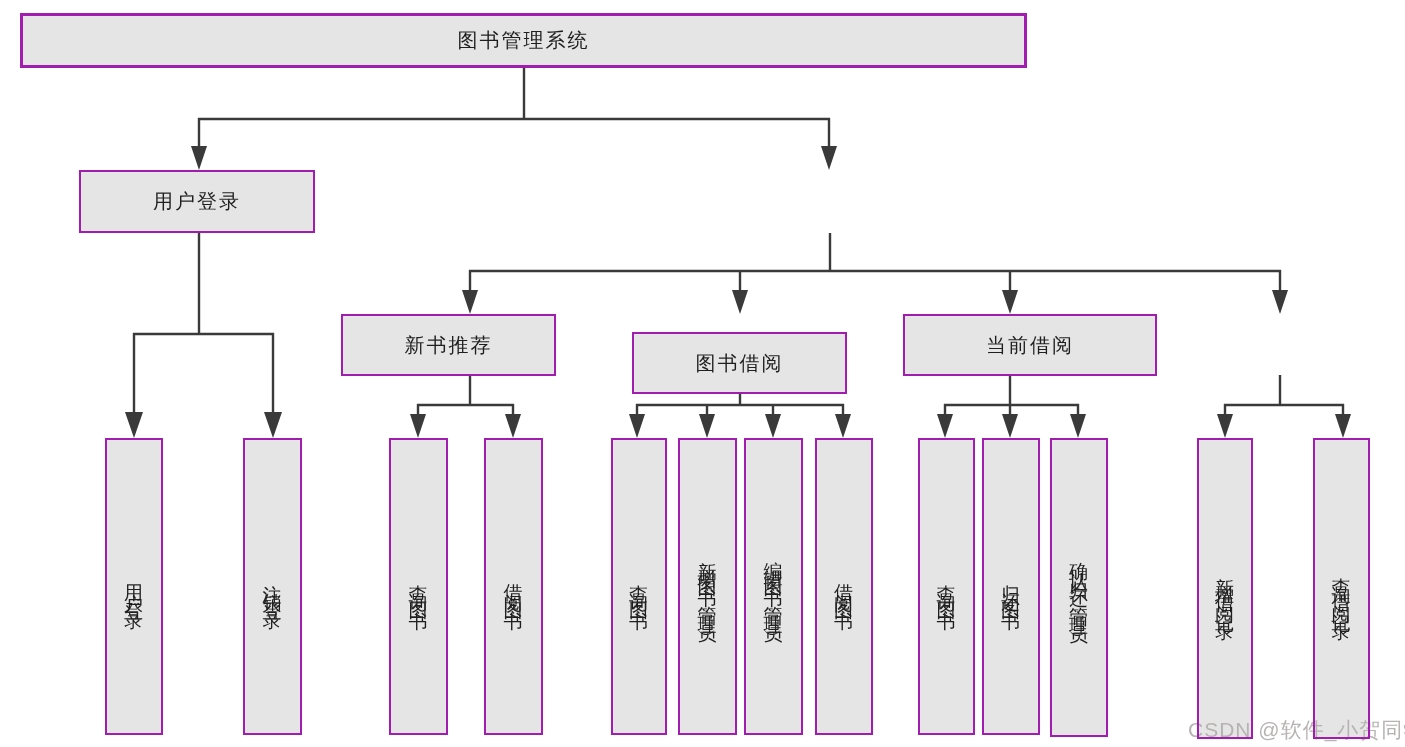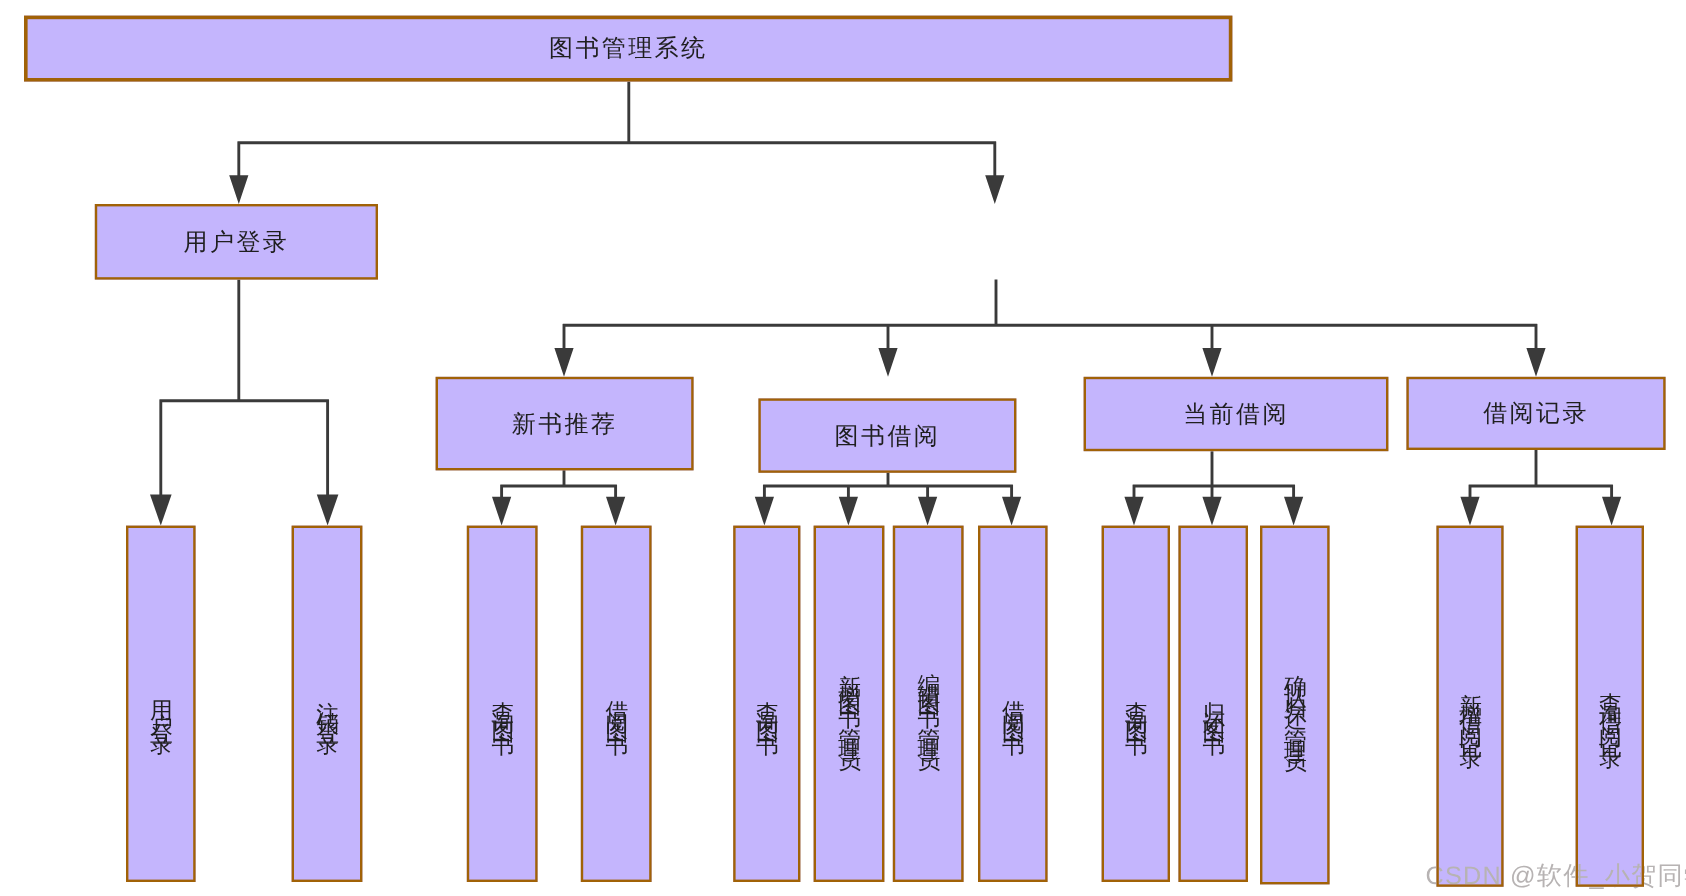--- a/index.html
+++ b/index.html
@@ -13,22 +13,22 @@
   }
   .wires {
     position: absolute;
     left: 0; top: 0;
     width: 1405px; height: 747px;
     pointer-events: none;
   }
   .box {
     position: absolute;
     box-sizing: border-box;
-    background: #c4b5fd;
-    border: 2px solid #a16207;
+    background: #e5e5e5;
+    border: 2px solid #a21caf;
     display: flex;
     align-items: center;
     justify-content: center;
     color: #1f1f1f;
     z-index: 2;
   }
   .rootbox { border-width: 3px; }
   .hbox .lbl {
     font-size: 20px;
     letter-spacing: 2px;
@@ -100,31 +100,28 @@
   </svg>
 
   <div class="box hbox rootbox" style="left:20px;top:13px;width:1007px;height:55px">
     <span class="lbl">图书管理系统</span>
   </div>
 
   <div class="box hbox" style="left:79px;top:170px;width:236px;height:63px">
     <span class="lbl">用户登录</span>
   </div>
 
-  <div class="box hbox" style="left:363px;top:314px;width:215px;height:78px">
+  <div class="box hbox" style="left:341px;top:314px;width:215px;height:62px">
     <span class="lbl">新书推荐</span>
   </div>
   <div class="box hbox" style="left:632px;top:332px;width:215px;height:62px">
     <span class="lbl">图书借阅</span>
   </div>
   <div class="box hbox" style="left:903px;top:314px;width:254px;height:62px">
     <span class="lbl">当前借阅</span>
-  </div>
-  <div class="box hbox" style="left:1172px;top:314px;width:216px;height:61px">
-    <span class="lbl">借阅记录</span>
   </div>
 
   <div class="box vbox" style="left:105px;top:438px;width:58px;height:297px">
     <span class="lbl">用户登录</span>
   </div>
   <div class="box vbox" style="left:243px;top:438px;width:59px;height:297px">
     <span class="lbl">注销登录</span>
   </div>
 
   <div class="box vbox" style="left:389px;top:438px;width:59px;height:297px">

